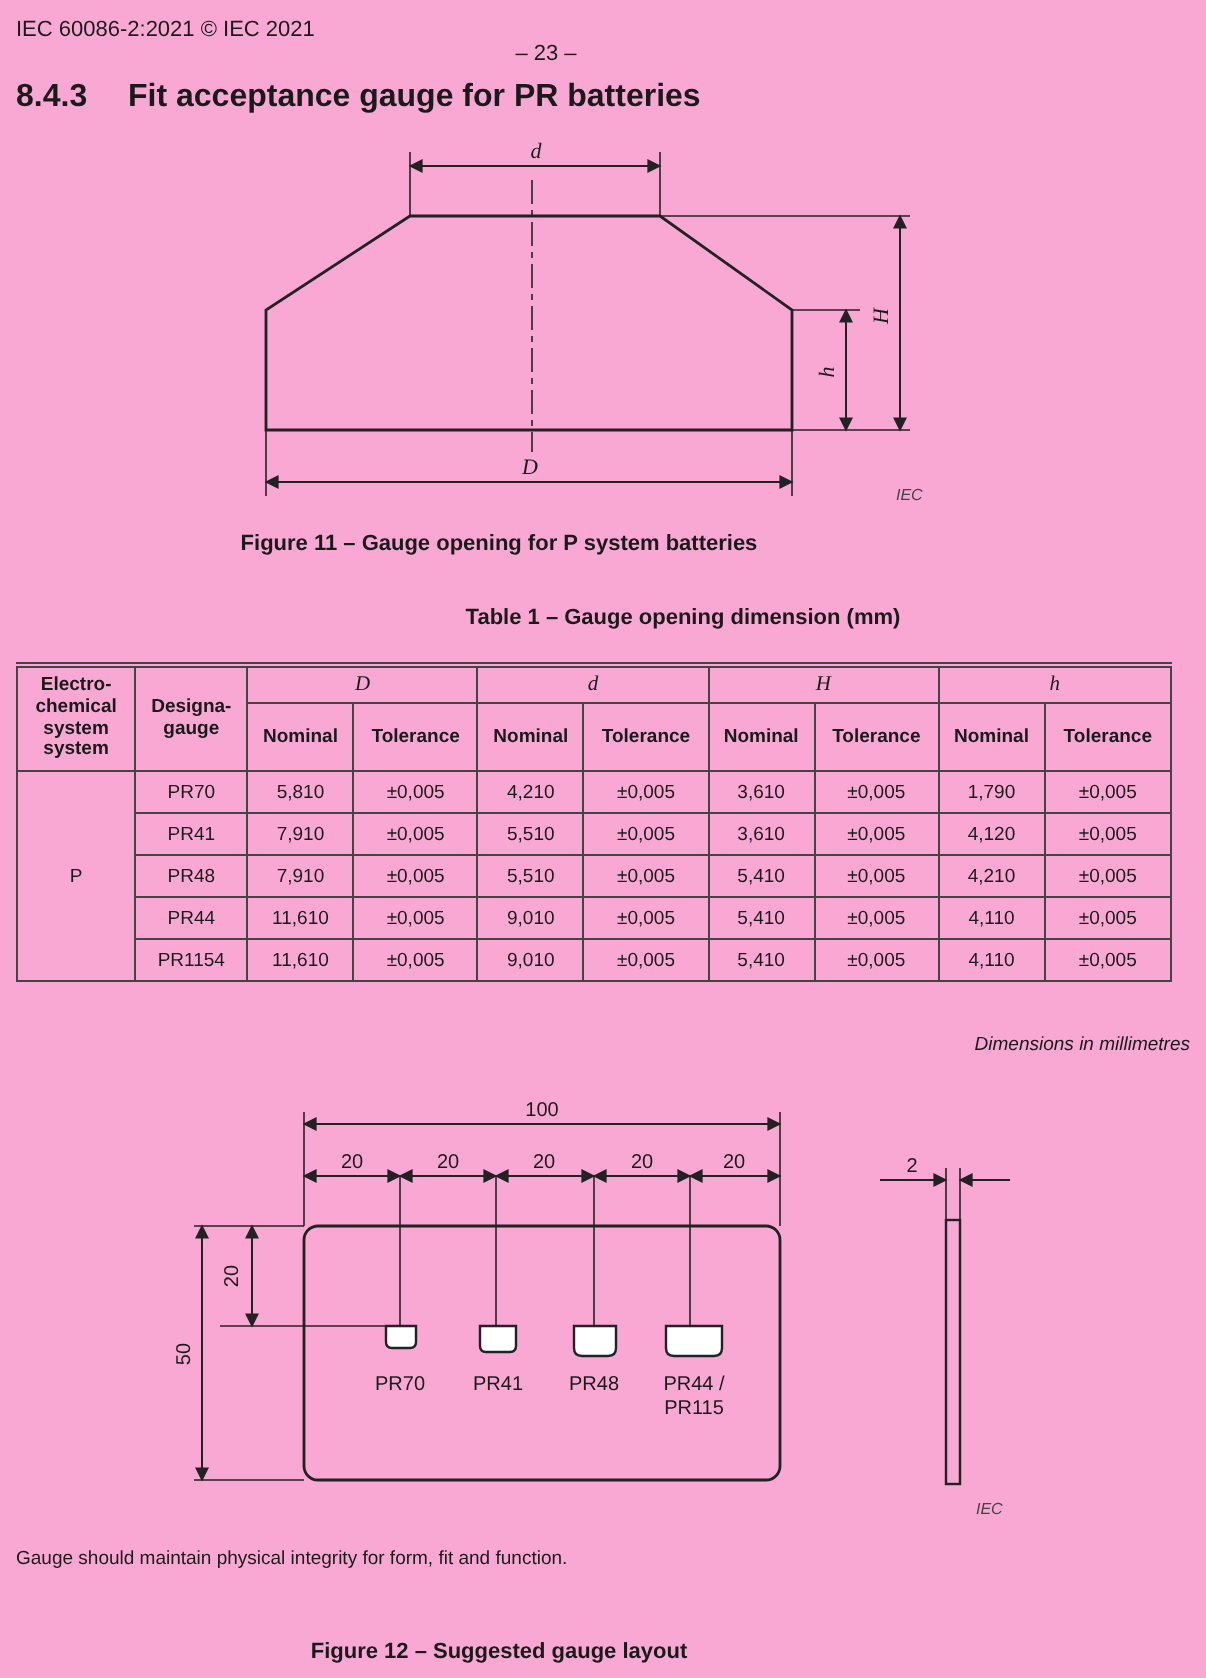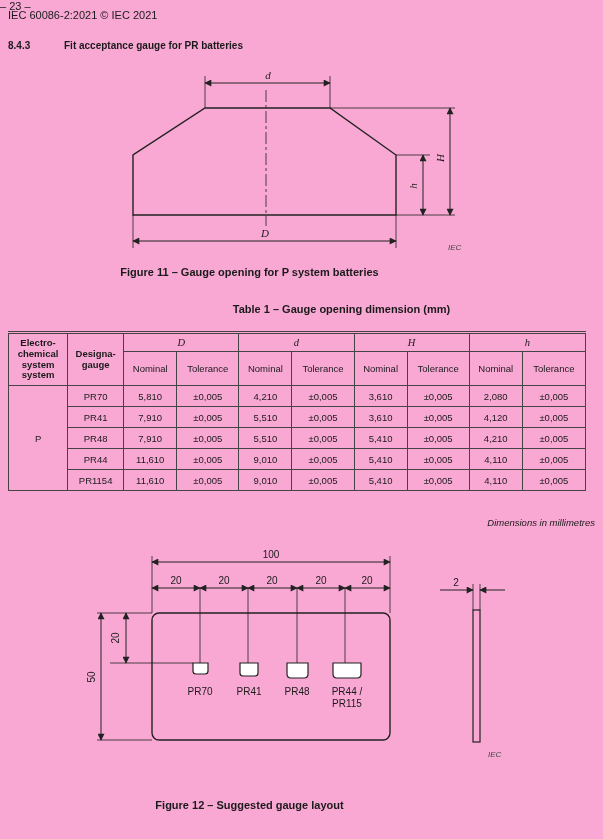--- a/index.html
+++ b/index.html
@@ -1,40 +1,40 @@
 <!DOCTYPE html>
 <html><head>
 <meta charset="utf-8">
 <style>
   html,body{margin:0;padding:0;background:#fff;}
   .page{
     position:relative;width:603px;height:839px;background:#f9a8d4;overflow:hidden;
     font-family:"Liberation Sans",sans-serif;color:#1a1a1a;
   }
   .hdr-left{position:absolute;top:9px;left:8px;font-size:11px;}
-  .hdr-page{position:absolute;top:0;left:0;width:546px;text-align:left;font-size:11px;}
-  .section{position:absolute;top:40px;left:8px;font-size:10px;font-weight:bold;}
+  .hdr-page{position:absolute;top:21px;left:0;width:546px;text-align:center;font-size:11px;}
+  .section{position:absolute;top:40px;left:8px;font-size:16px;font-weight:bold;}
   .section .num{display:inline-block;width:56px;}
   .fig11{position:absolute;top:66px;left:108px;}
   .fig-caption{position:absolute;left:0;width:499px;text-align:center;font-size:11px;font-weight:bold;}
   .cap11{top:266px;}
   .tbl-title{position:absolute;top:303px;left:0;width:603px;text-align:center;font-size:11px;font-weight:bold;margin-left:40px;}
   table.t1{
     position:absolute;top:331px;left:8px;width:578px;table-layout:fixed;
     border-collapse:collapse;border:1px solid #444;border-top:3px double #444;
     font-size:9.5px;
   }
   table.t1 th,table.t1 td{border:1px solid #444;text-align:center;vertical-align:middle;padding:0;}
   table.t1 .th-main{font-weight:bold;font-size:9.5px;line-height:1.15;margin-top:36px;}
   table.t1 .th-dim{font-family:"Liberation Serif",serif;font-style:italic;font-weight:normal;font-size:10.5px;height:17px;}
-  table.t1 .th-sub{font-weight:normal;height:33px;}
+  table.t1 .th-sub{font-weight:bold;height:33px;}
   table.t1 td{height:20px;}
   .dims-note{position:absolute;top:517px;right:8px;font-size:9.5px;font-style:italic;}
   .fig12{position:absolute;top:548px;left:85px;}
-  .cap12{top:799px;}
+  .cap12{top:820px;}
   .footnote{position:absolute;top:774px;left:8px;font-size:9.5px;}
   svg text{fill:#1a1a1a;}
   .dimnum{font-family:"Liberation Sans",sans-serif;font-size:10px;}
   .dimlet{font-family:"Liberation Serif",serif;font-style:italic;font-size:11px;}
   .slotlab{font-family:"Liberation Sans",sans-serif;font-size:10px;}
   .iec{font-family:"Liberation Sans",sans-serif;font-style:italic;font-size:8px;fill:#444;}
 </style>
 </head>
 <body>
 
@@ -127,21 +127,21 @@
     </tr>
     <tr>
       <td rowspan="5">P</td>
       <td>PR70</td>
       <td>5,810</td>
       <td>±0,005</td>
       <td>4,210</td>
       <td>±0,005</td>
       <td>3,610</td>
       <td>±0,005</td>
-      <td>2,080</td>
+      <td>1,790</td>
       <td>±0,005</td>
     </tr>
     <tr>
       <td>PR41</td>
       <td>7,910</td>
       <td>±0,005</td>
       <td>5,510</td>
       <td>±0,005</td>
       <td>3,610</td>
       <td>±0,005</td>
@@ -239,16 +239,17 @@
     <rect x="388" y="62" width="7" height="132" fill="none" stroke="#222" stroke-width="1.2"></rect>
     <line x1="388" y1="36" x2="388" y2="62" stroke="#222" stroke-width="0.8"></line>
     <line x1="395" y1="36" x2="395" y2="62" stroke="#222" stroke-width="0.8"></line>
     <line x1="355" y1="42" x2="388" y2="42" stroke="#222" stroke-width="1" marker-end="url(#ar2)"></line>
     <line x1="395" y1="42" x2="420" y2="42" stroke="#222" stroke-width="1" marker-start="url(#ar2)"></line>
     <text class="dimnum" x="371" y="38" text-anchor="middle">2</text>
 
     <text class="iec" x="403" y="209">IEC</text>
   </svg>
 
+  <div class="footnote">Gauge should maintain physical integrity for form, fit and function.</div>
 
   <div class="fig-caption cap12">Figure 12 – Suggested gauge layout</div>
 
 </div>
 
 </body></html>

